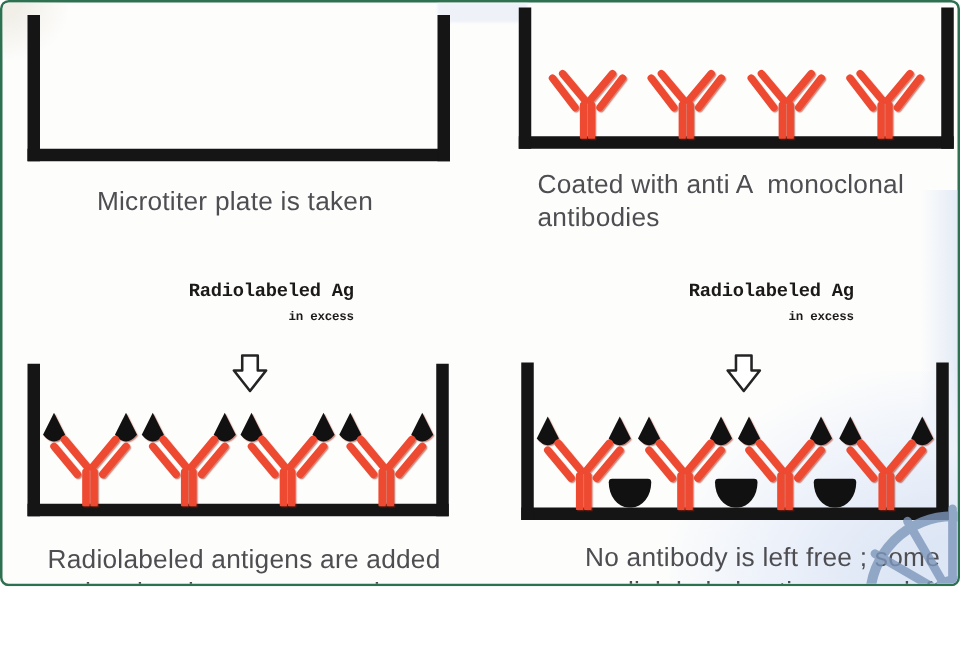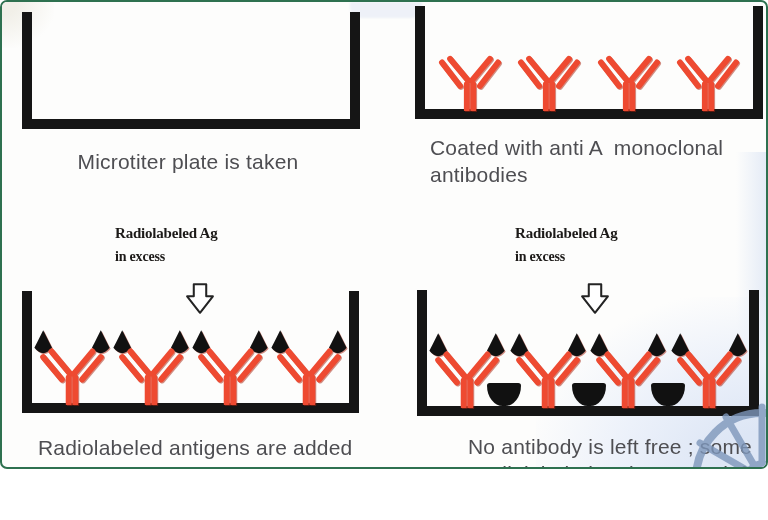--- a/index.html
+++ b/index.html
@@ -76,28 +76,28 @@
     color: var(--caption-gray, #4e4e52);
     font-size: 21px; line-height: 1.28; letter-spacing: .2px;
     white-space: pre-wrap;
   }
   .cap-1 { left: 25px;  top: 147px; width: 322px; text-align: center; }
   .cap-2 { left: 428px; top: 133px; width: 325px; }
   .cap-3 { left: 36px;  top: 433px; width: 322px; }
   .cap-4 { left: 442px; top: 432px; width: 308px; text-align: right; }
 
   .excess-label {
-    position: absolute; width: 168px; text-align: left;
+    position: absolute; width: 168px; text-align: right;
     color: var(--label-ink, #1c1a18);
-    font-family: Liberation Serif, serif; font-weight: 700;
+    font-family: Liberation Mono, monospace; font-weight: 700;
   }
   .label-3 { left: 113px; top: 223px; }
   .label-4 { left: 513px; top: 223px; }
   .label-l1 { font-size: 15px; letter-spacing: -0.2px; }
-  .label-l2 { font-size: 14px; margin-top: 7px; letter-spacing: -0.2px; }
+  .label-l2 { font-size: 10px; margin-top: 7px; letter-spacing: -0.2px; }
 
   .down-arrow { position: absolute; }
   .arrow-3 { left: 180px; top: 281px; }
   .arrow-4 { left: 575px; top: 281px; }
   .down-arrow path {
     fill: #ffffff; stroke: #242424; stroke-width: 2.3; stroke-linejoin: round;
   }
 </style>
 </head>
 <body>

